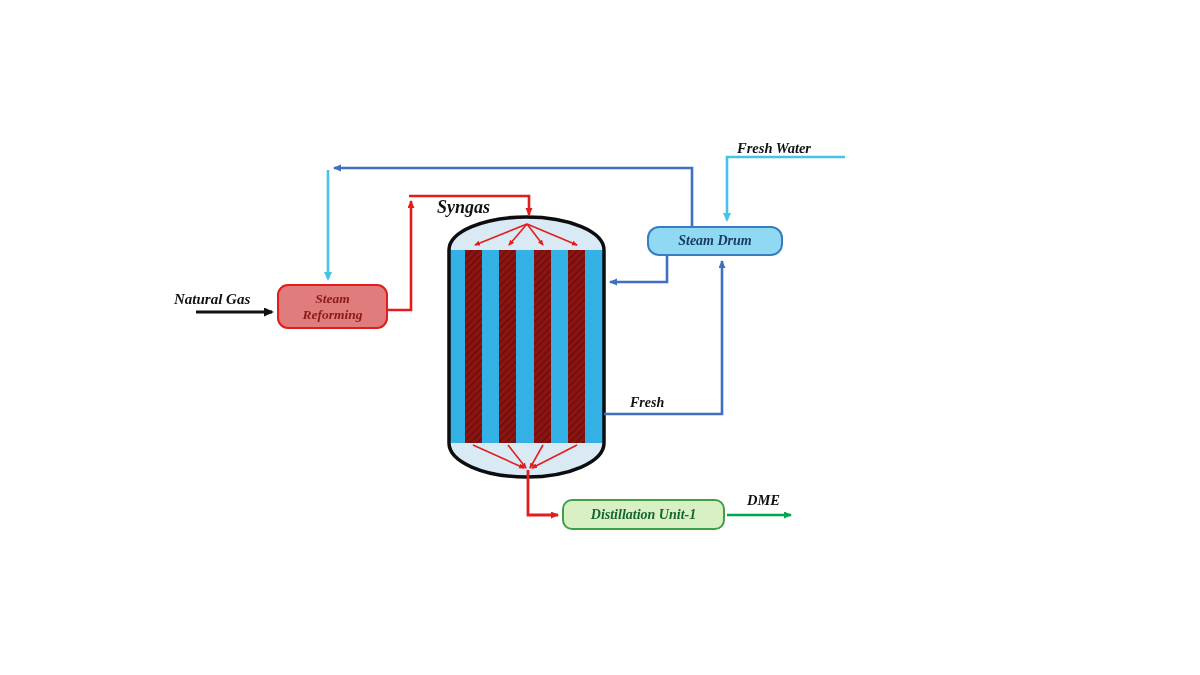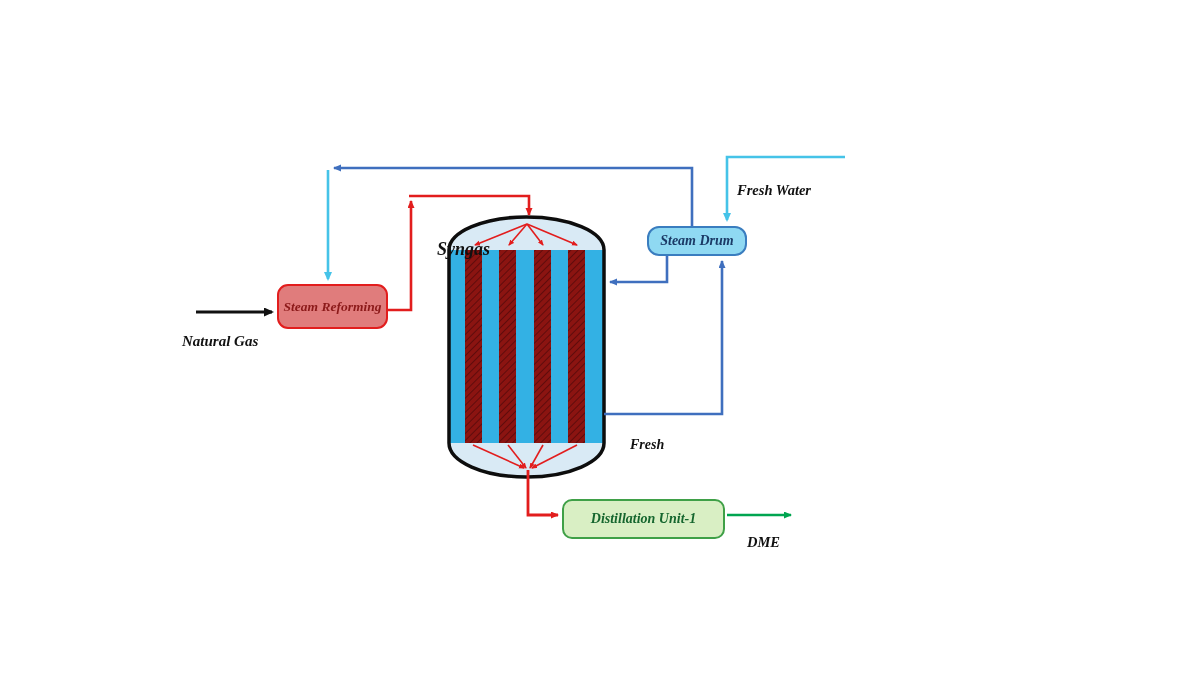--- a/index.html
+++ b/index.html
@@ -18,46 +18,45 @@
     font-weight:bold;font-style:italic;
     box-sizing:border-box;
   }
   .node.reformer{
     left:277px;top:284px;width:111px;height:45px;
     background:var(--reformer-fill);
     border:2.5px solid var(--reformer-border);
     border-radius:11px;
     color:var(--reformer-text);
     font-size:13.5px;line-height:1.18;
-    padding:0 0;
+    padding:0 8px;
   }
   .node.drum{
-    left:647px;top:226px;width:100px;height:30px;
+    left:647px;top:226px;width:136px;height:30px;
     background:var(--drum-fill);
     border:2px solid var(--drum-border);
     border-radius:12px;
     color:var(--drum-text);
     font-size:14px;
   }
   .node.distill{
-    left:562px;top:499px;width:163px;height:40px;
+    left:562px;top:499px;width:163px;height:31px;
     background:var(--distill-fill);
     border:2.5px solid var(--distill-border);
     border-radius:10px;
     color:var(--distill-text);
     font-size:14px;
   }
   .stream-label{
     position:absolute;
     font-weight:bold;font-style:italic;
     color:#111111;
     white-space:nowrap;
-    margin-top:42px;
   }
-  .lbl-natural-gas{left:182px;top:291px;font-size:15px;}
+  .lbl-natural-gas{left:174px;top:291px;font-size:15px;}
   .lbl-syngas{left:437px;top:197px;font-size:18px;}
   .lbl-fresh-water{left:737px;top:140px;font-size:14.5px;}
   .lbl-steam{left:630px;top:395px;font-size:14px;}
   .lbl-dme{left:747px;top:492px;font-size:14.5px;}
 
   .stroke-red{stroke:var(--line-red);}
   .stroke-blue{stroke:var(--line-blue);}
   .stroke-cyan{stroke:var(--line-cyan);}
   .stroke-green{stroke:var(--line-green);}
   .stroke-black{stroke:var(--line-black);}

